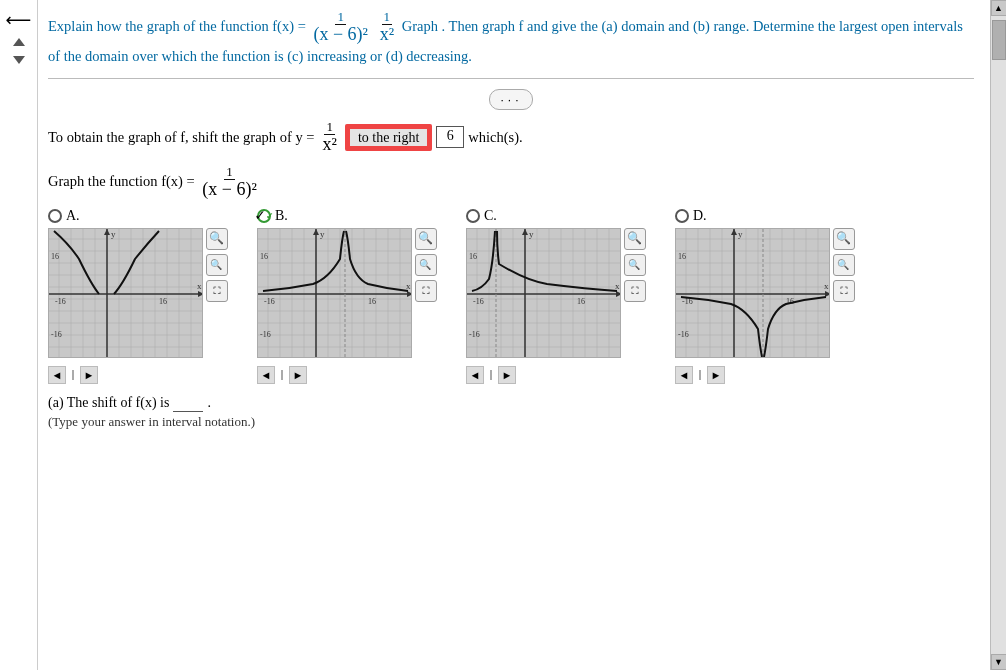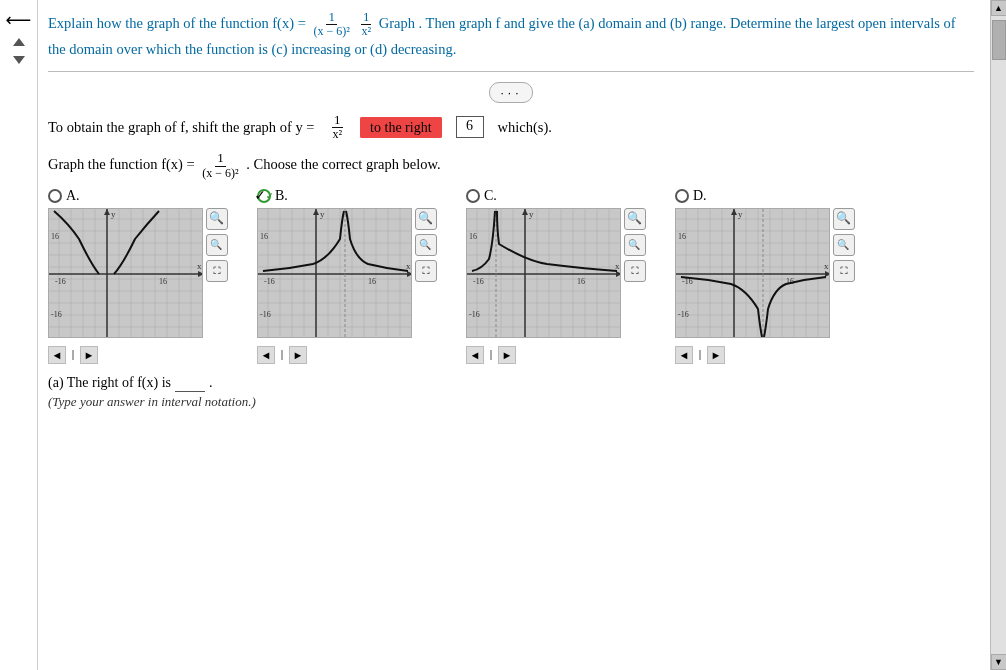--- a/index.html
+++ b/index.html
@@ -83,21 +83,21 @@
     }
 
     .fraction .numerator {
       border-bottom: 1px solid #111;
       padding: 0 2px;
       font-size: 13px;
     }
 
     .fraction .denominator {
       padding: 0 2px;
-      font-size: 12px;
+      font-size: 18px;
     }
 
     .divider-line {
       border: none;
       border-top: 1px solid #bbb;
       margin: 10px 0;
     }
 
     .ellipsis-btn {
       display: flex;
@@ -114,38 +114,38 @@
       cursor: pointer;
       letter-spacing: 3px;
     }
 
     .answer-row {
       font-size: 14.5px;
       margin-bottom: 10px;
       display: flex;
       align-items: center;
       flex-wrap: wrap;
-      gap: 14px;
+      gap: 4px;
     }
 
     .answer-box {
       display: inline-block;
       border: 1px solid #555;
       min-width: 28px;
       height: 22px;
       text-align: center;
       background: #fff;
       padding: 1px 4px;
       font-size: 14px;
       vertical-align: middle;
     }
 
     .highlighted-box {
-      background: #ef4444;
-      border: 2px solid #ef4444;
+      background: #e5e5e5;
+      border: 5px solid #ef4444;
       padding: 1px 8px;
       border-radius: 2px;
       font-size: 14px;
     }
 
     .graph-section {
       font-size: 14.5px;
       margin-bottom: 0;
     }
 
@@ -273,21 +273,20 @@
       border-bottom: 1px solid #555;
       width: 30px;
       height: 18px;
       font-size: 13px;
     }
 
     .type-hint {
       font-size: 13px;
       color: #333;
       margin-top: 2px;
-      font-style: italic;
     }
 
     
     .graph-svg {
       width: 155px;
       height: 130px;
     }
 
     
     .sidebar-icon {
@@ -363,21 +362,20 @@
       <span class="answer-box">6</span>
       <span>which(s).</span>
     </div>
 
     <div class="graph-section">
       <span>Graph the function f(x) = </span>
       <span class="fraction">
         <span class="numerator">1</span>
         <span class="denominator">(x − 6)²</span>
       </span>
-      <span>. Choose the correct graph below.</span>
     </div>
 
     <div class="radio-options">
 
       <div class="radio-option">
         <div class="radio-label-row">
           <div class="radio-circle"></div>
           <span>A.</span>
         </div>
         <div class="graph-card">
@@ -630,21 +628,21 @@
         <div class="nav-bar">
           <div class="nav-arrow">◄</div>
           <div class="nav-bar-line"></div>
           <div class="nav-arrow">►</div>
         </div>
       </div>
 
     </div>
 
     <div class="domain-row">
-      <span>(a) The right of f(x) is</span>
+      <span>(a) The shift of f(x) is</span>
       <input class="domain-input" type="text" value="" style="">
       <span>.</span>
     </div>
     <div class="type-hint">(Type your answer in interval notation.)</div>
 
   </div>
 
   <div class="right-scrollbar">
     <div class="scroll-arrow">▲</div>
     <div class="scroll-thumb"></div>

